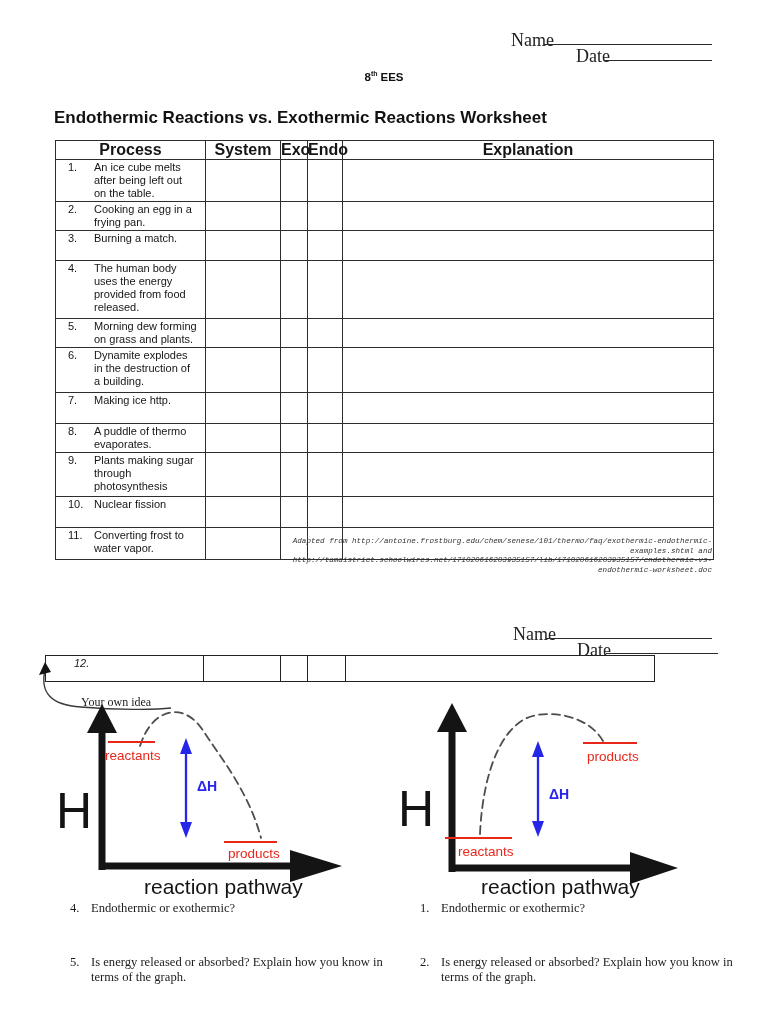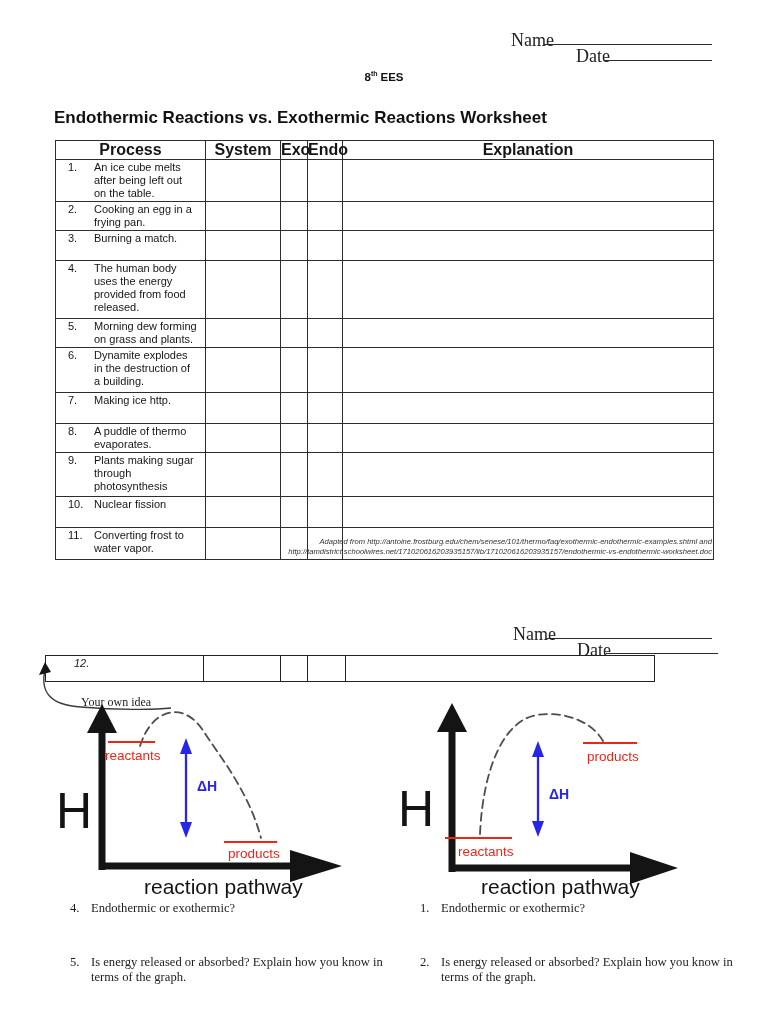--- a/index.html
+++ b/index.html
@@ -37,21 +37,21 @@
   #ptable tbody tr:nth-child(5) td{height:25px;}
   #ptable tbody tr:nth-child(6) td{height:42px;}
   #ptable tbody tr:nth-child(7) td{height:28px;}
   #ptable tbody tr:nth-child(8) td{height:26px;}
   #ptable tbody tr:nth-child(9) td{height:41px;}
   #ptable tbody tr:nth-child(10) td{height:28px;}
   #ptable tbody tr:nth-child(11) td{height:29px;}
 
   
   #citation{right:56px;top:537px;text-align:right;font-style:italic;
-    font-size:7.6px;line-height:9.6px;color:#333;width:460px;}
+    font-size:7.6px;line-height:9.6px;color:#333;width:460px;font-family:Liberation Mono, monospace;}
 
   
   #r12table{position:absolute;left:45px;top:655px;border-collapse:collapse;
     table-layout:fixed;width:609px;font-size:11px;}
   #r12table td{border:1.6px solid #222;padding:0;vertical-align:top;height:24px;font-style:italic;}
   #r12table td.r12num{padding:1px 4px 0 28px;}
 
   
   #callout-text{left:81px;top:695px;font-family:"Liberation Serif",serif;
     font-size:12px;color:#222;}

